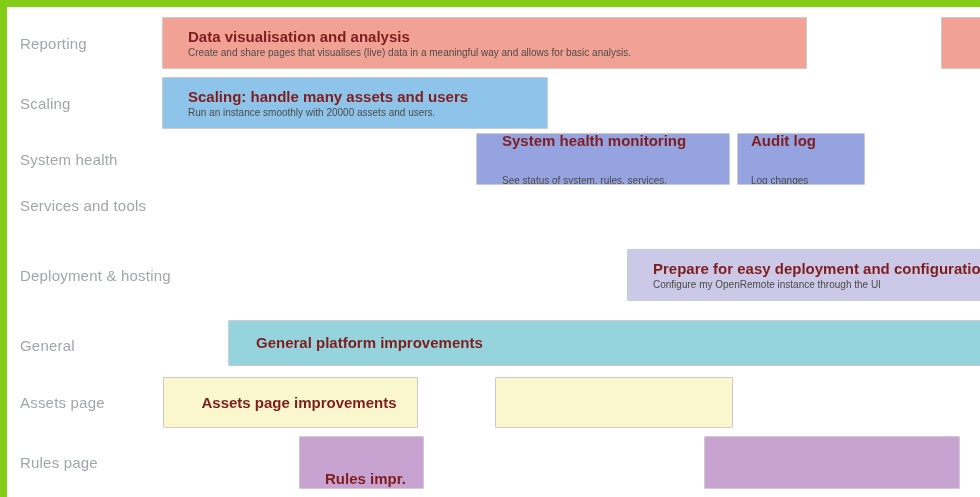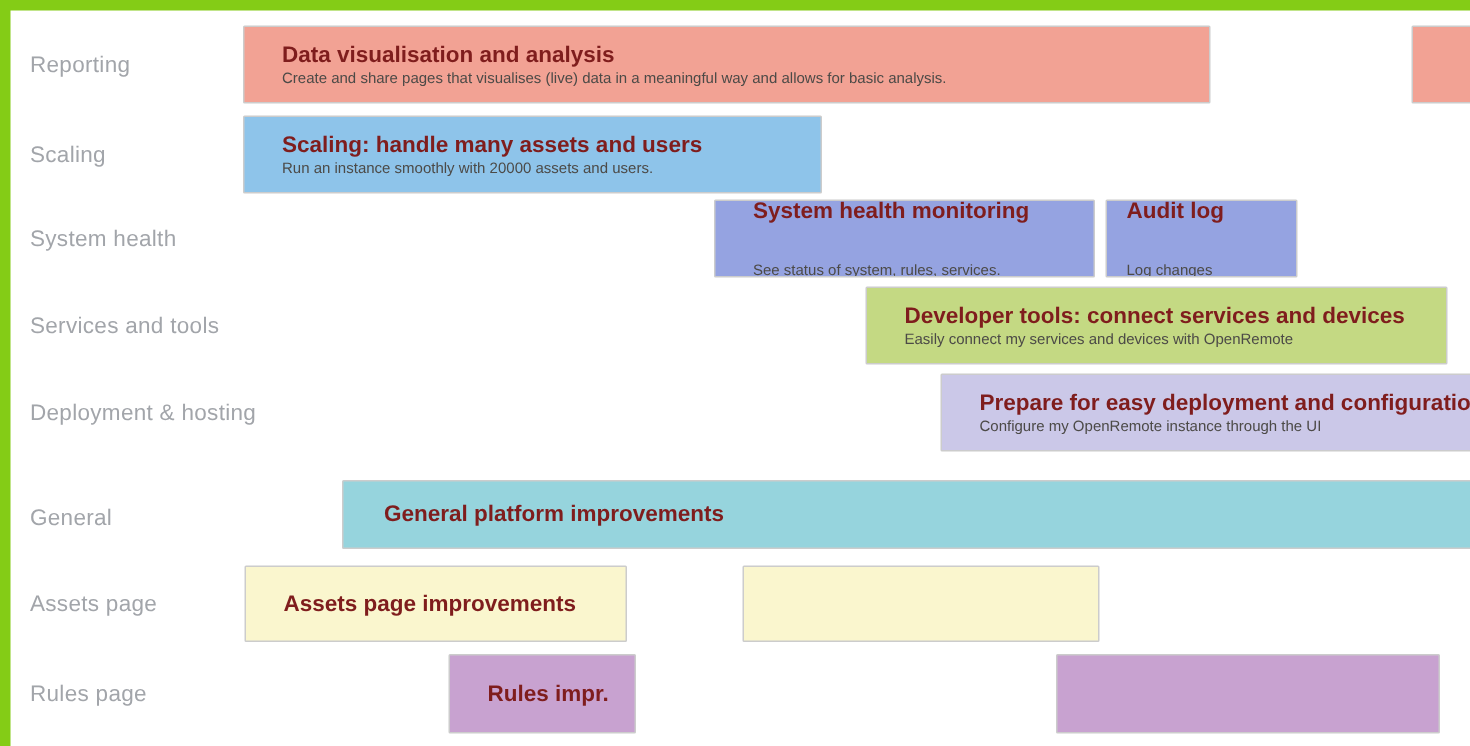--- a/index.html
+++ b/index.html
@@ -52,38 +52,38 @@
     color: #4c4a47;
     line-height: 1.3;
     white-space: nowrap;
   }
   .c-salmon     { background: #f2a294; }
   .c-blue       { background: #8ec4ea; }
   .c-periwinkle { background: #95a3e1; gap: 24px; }
   .c-green      { background: #c4d983; }
   .c-lavender   { background: #cbc8e8; }
   .c-teal       { background: #96d4dd; }
-  .c-yellow     { background: #faf6ce; }
-  .c-plum       { background: #c8a2d0; }
+  .c-yellow     { background: #faf6ce; text-align: center; }
+  .c-plum       { background: #c8a2d0; justify-content: flex-end; }
 </style>
 </head>
 <body>
 
 <div class="frame">
 
   <div class="row-label" style="top:10px;height:52px">
       <span>Reporting</span>
     </div>
   <div class="row-label" style="top:70px;height:52px">
       <span>Scaling</span>
     </div>
   <div class="row-label" style="top:126px;height:52px">
       <span>System health</span>
     </div>
-  <div class="row-label" style="top:184px;height:52px">
+  <div class="row-label" style="top:172px;height:52px">
       <span>Services and tools</span>
     </div>
   <div class="row-label" style="top:242px;height:52px">
       <span>Deployment &amp; hosting</span>
     </div>
   <div class="row-label" style="top:313px;height:50px">
       <span>General</span>
     </div>
   <div class="row-label" style="top:370px;height:51px">
       <span>Assets page</span>
@@ -105,24 +105,20 @@
 
   <div class="bar c-periwinkle" style="left:469px;top:126px;width:254px;height:52px">
     <div class="bar-title">System health monitoring</div>
     <div class="bar-subtitle">See status of system, rules, services.</div>
   </div>
   <div class="bar c-periwinkle" style="left:730px;top:126px;width:128px;height:52px;padding-left:13px">
     <div class="bar-title">Audit log</div>
     <div class="bar-subtitle">Log changes</div>
   </div>
 
-  <div class="bar c-green" style="left:570px;top:184px;width:388px;height:52px">
-    <div class="bar-title">Developer tools: connect services and devices</div>
-    <div class="bar-subtitle">Easily connect my services and devices with OpenRemote</div>
-  </div>
 
   <div class="bar c-lavender" style="left:620px;top:242px;width:356px;height:52px">
     <div class="bar-title">Prepare for easy deployment and configuration</div>
     <div class="bar-subtitle">Configure my OpenRemote instance through the UI</div>
   </div>
 
   <div class="bar c-teal" style="left:221px;top:313px;width:755px;height:46px;padding-left:27px">
     <div class="bar-title">General platform improvements</div>
   </div>
 

